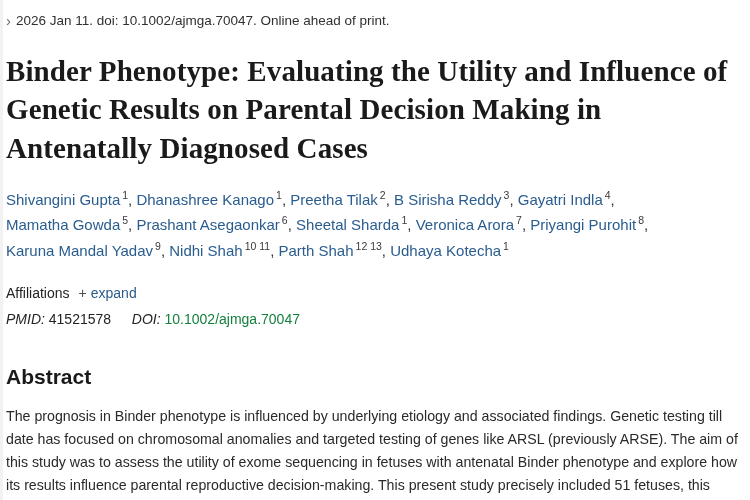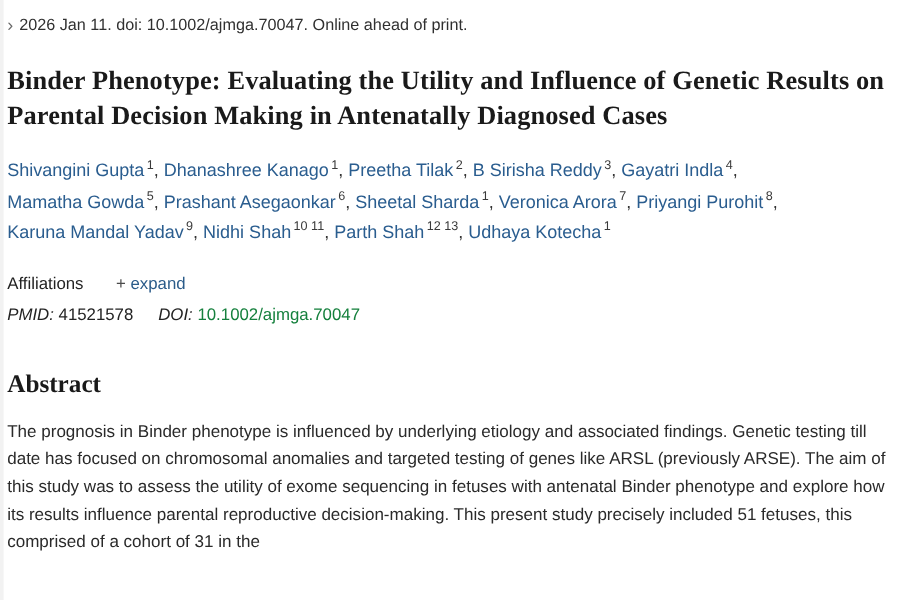--- a/index.html
+++ b/index.html
@@ -52,21 +52,21 @@
   .journal {
     color: #2b5c8a;
     font-weight: 700;
     margin-right: 4px;
   }
   .cit-rest { color: #303030; text-align: right; }
   
   h1.title {
     font-family: "Liberation Serif", serif;
     font-weight: 700;
-    font-size: 22px;
+    font-size: 29px;
     line-height: 1.32;
     color: #1a1a1a;
     margin: 22px 0 0 0;
     letter-spacing: 0.1px;
   }
   
   .authors {
     margin: 20px 0 0 0;
     font-size: 15px;
     line-height: 1.62;
@@ -84,21 +84,21 @@
     margin-left: 2px;
   }
   .sep { color: #333; }
   
   .aff-row {
     margin: 22px 0 0 0;
     font-size: 14px;
     color: #303030;
     display: flex;
     align-items: center;
-    gap: 27px;
+    gap: 9px;
   }
   .aff-label { color: #232323; }
   .expand {
     color: #2b5c8a;
     cursor: pointer;
     display: inline-flex;
     align-items: center;
     gap: 4px;
   }
   .plus { color: #4a4a4a; font-size: 14px; }
@@ -110,21 +110,21 @@
   }
   .ids .lbl { color: #232323; font-style: italic; }
   .ids .pmid-val { color: #232323; }
   .ids .gap { display: inline-block; width: 13px; }
   .ids a.doi {
     color: #15803d;
     text-decoration: none;
   }
   
   h2.abs-head {
-    font-family: Liberation Serif, serif;
+    font-family: Liberation Sans, sans-serif;
     font-weight: 700;
     font-size: 21px;
     color: #1a1a1a;
     margin: 38px 0 0 0;
   }
   .abs-body {
     margin: 16px 0 0 0;
     font-size: 14.2px;
     line-height: 1.62;
     color: #2a2a2a;

